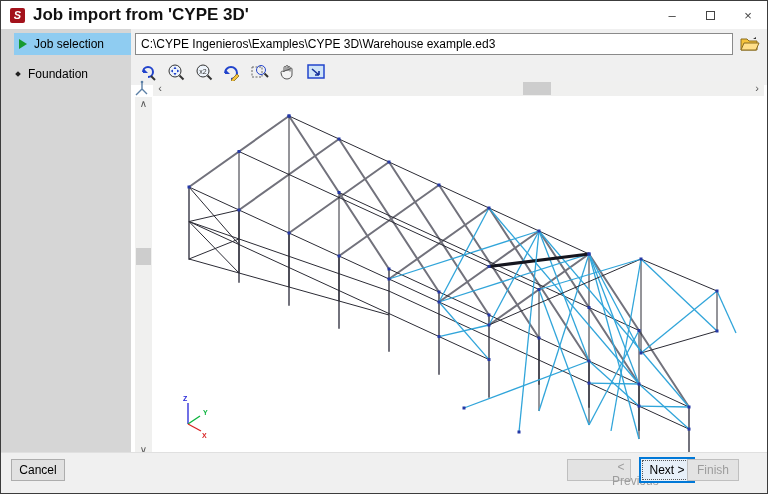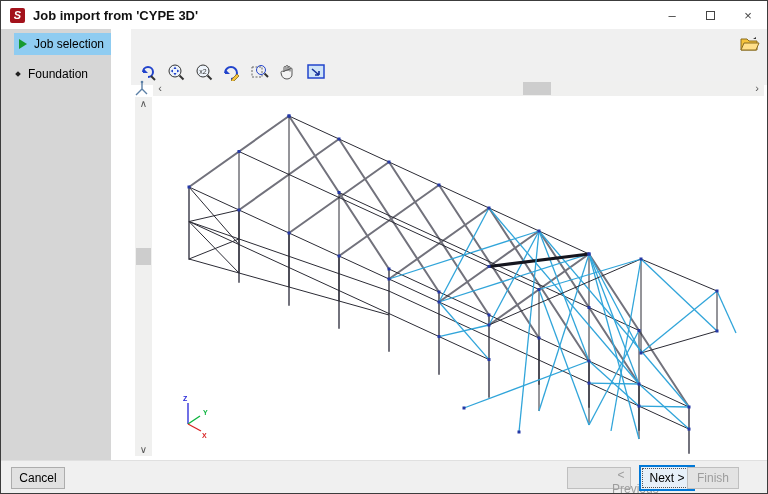--- a/index.html
+++ b/index.html
@@ -2,27 +2,27 @@
 <html><head>
 <meta charset="utf-8">
 <style>
   * { margin:0; padding:0; box-sizing:border-box; }
   html,body { width:768px; height:494px; font-family:"Liberation Sans", sans-serif; }
   .window { position:relative; width:768px; height:494px; background:#fff; border:1px solid #3c3c3c; overflow:hidden; }
 
   
   .titlebar { position:absolute; left:0; top:0; width:100%; height:28px; background:#fff; display:flex; align-items:center; }
   .app-icon { width:15px; height:15px; margin-left:9px; background:#a3121b; border-radius:2px; color:#fff; font-size:11px; font-weight:bold; font-style:italic; display:flex; align-items:center; justify-content:center; line-height:1; }
-  .title-text { margin-left:8px; font-size:13px; font-weight:600; color:#111; }
+  .title-text { margin-left:8px; font-size:17px; font-weight:600; color:#111; }
   .win-controls { position:absolute; right:0; top:0; height:28px; display:flex; }
   .win-btn { width:38px; height:28px; display:flex; align-items:center; justify-content:center; color:#444; font-size:13px; }
   .max-glyph { width:9px; height:9px; border:1px solid #444; }
 
   
-  .sidebar { position:absolute; left:0; top:28px; width:110px; height:433px; background:#d6d6d6; }
+  .sidebar { position:absolute; left:0; top:28px; width:133px; height:433px; background:#d6d6d6; }
   .side-item { position:relative; height:22px; display:flex; align-items:center; font-size:12px; color:#000; }
   .side-item.selected { margin-left:13px; margin-top:4px; background:#8fccf1; }
   .tri { width:0; height:0; border-left:8px solid #169a2f; border-top:5px solid transparent; border-bottom:5px solid transparent; margin-left:5px; }
   .side-item .lbl { margin-left:7px; }
   .side-item.plain { margin-top:8px; padding-left:15px; }
   .bullet { width:4px; height:4px; background:#222; transform:rotate(45deg); margin-right:8px; }
 
   
   .rpanel { position:absolute; left:130px; top:28px; right:0; bottom:33px; background:#fff; }
   .pathrow { position:absolute; left:0; top:0; right:0; height:30px; background:#f0f0f0; }
@@ -46,21 +46,21 @@
   .canvas svg { display:block; }
 
   .seg-frame { stroke:#72727c; stroke-width:2; fill:none; stroke-linecap:round; }
   .seg-dark  { stroke:#2b2b35; stroke-width:1; fill:none; }
   .seg-brace { stroke:#31a5da; stroke-width:1.3; fill:none; }
   .seg-thick { stroke:#15151e; stroke-width:3; fill:none; }
   .node-sq { fill:#2438a6; }
   .axis-lbl { font-size:7px; font-weight:bold; font-family:"Liberation Sans", sans-serif; }
 
   
-  .footer { position:absolute; left:0; bottom:0; width:100%; height:33px; background:#f0f0f0; border-top:1px solid #e0e0e0; }
+  .footer { position:absolute; left:0; bottom:0; width:100%; height:41px; background:#f0f0f0; border-top:1px solid #e0e0e0; }
   .btn { position:absolute; top:6px; height:22px; background:#e1e1e1; border:1px solid #adadad; font-size:12px; color:#000; text-align:center; font-family:"Liberation Sans", sans-serif; }
   .btn.disabled { color:#9d9d9d; border-color:#bfbfbf; background:#e3e3e3; }
   .btn.cancel { left:10px; width:54px; }
   .btn.prev { right:136px; width:64px;padding-left:44px; }
   .btn.next { right:72px; width:56px; top:4px; height:26px; border:2px solid #0078d7; outline:1px dotted #555; outline-offset:-4px; background:#e7f0f9; }
   .btn.finish { right:28px; width:52px; }
 </style>
 </head>
 <body>
 
@@ -85,20 +85,21 @@
     </div>
     <div class="side-item plain">
       <span class="bullet"></span>
       <span>Foundation</span>
     </div>
   </div>
 
   <div class="rpanel">
 
     <div class="pathrow">
+      <input class="path-input" readonly="" value="C:\CYPE Ingenieros\Examples\CYPE 3D\Warehouse example.ed3" style="">
       <button class="folder-btn" title="">
         <svg width="20" height="16" viewBox="0 0 20 16">
           <path d="M1 3 h6 l2 2 h8 v9 h-16 z" fill="#f5c33b" stroke="#8a6d1f"></path>
           <path d="M1 14 l3 -7 h15 l-3 7 z" fill="#ffe08a" stroke="#8a6d1f"></path>
           <path d="M13 3 l3 -2 v2 z" fill="#333"></path>
         </svg>
       </button>
     </div>
 
     <div class="toolbar">

